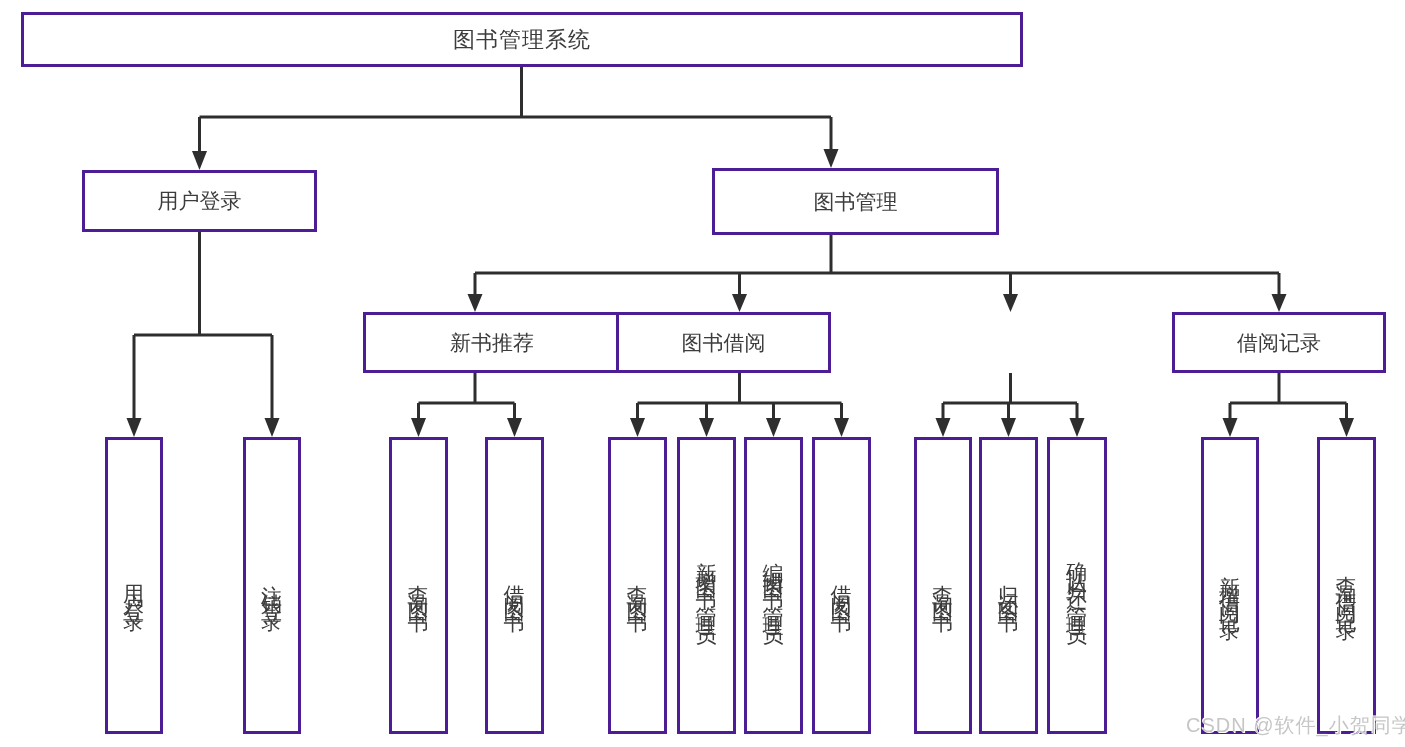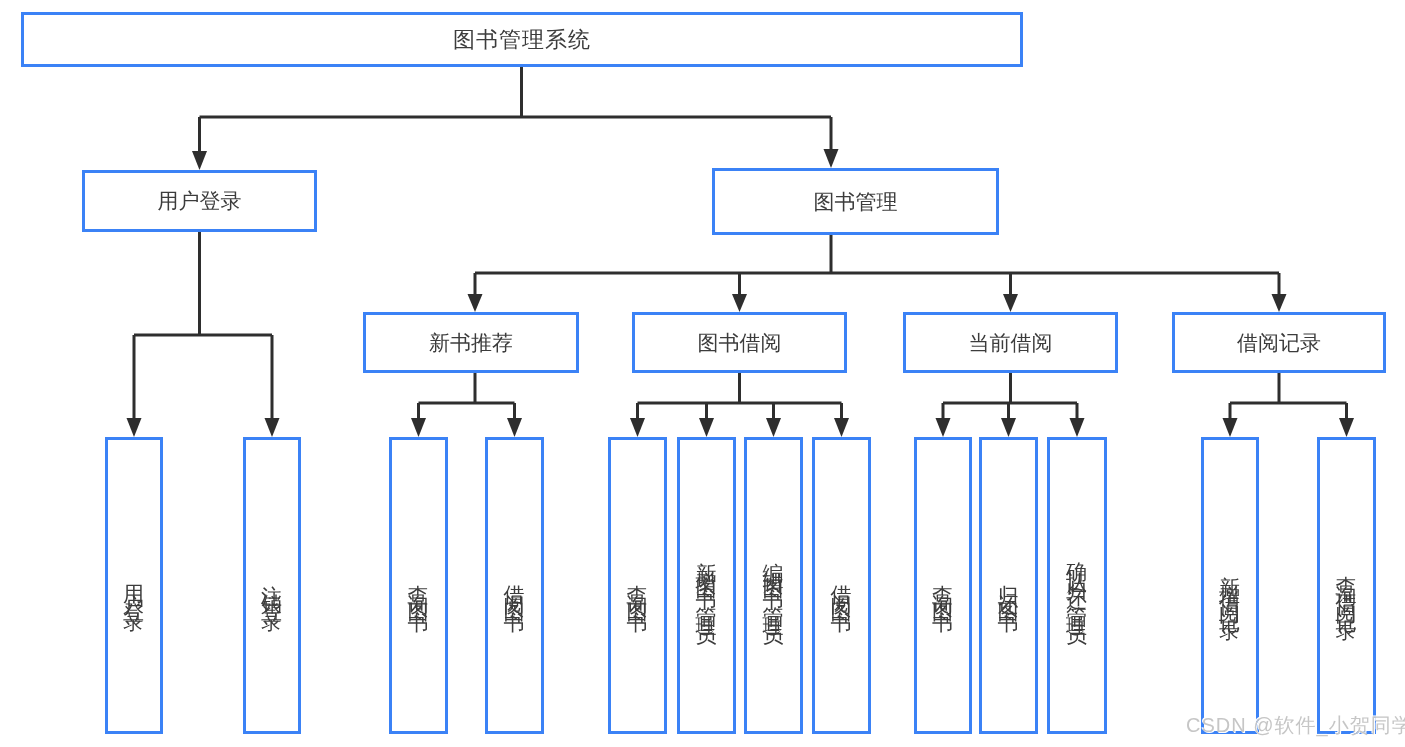--- a/index.html
+++ b/index.html
@@ -13,21 +13,21 @@
   }
   svg.connectors {
     position: absolute;
     left: 0; top: 0;
     width: 1405px; height: 747px;
     z-index: 1;
   }
   .box {
     position: absolute;
     box-sizing: border-box;
-    border: 3px solid #3b82f6;
+    border: 3px solid #4c1d95;
     background: #ffffff;
     display: flex;
     align-items: center;
     justify-content: center;
     color: #3c3c3c;
     font-size: 21px;
     z-index: 2;
   }
   .box.root { font-size: 22px; letter-spacing: 1px; }
   .vbox span {
@@ -101,28 +101,25 @@
     <span>图书管理系统</span>
   </div>
 
   <div class="box" style="left:82px; top:170px; width:235px; height:62px;">
     <span>用户登录</span>
   </div>
   <div class="box" style="left:712px; top:168px; width:287px; height:67px;">
     <span>图书管理</span>
   </div>
 
-  <div class="box" style="left:363px; top:312px; width:216px; height:61px;">
+  <div class="box" style="left:363px; top:312px; width:258px; height:61px;">
     <span>新书推荐</span>
   </div>
-  <div class="box" style="left:632px; top:312px; width:215px; height:61px;">
+  <div class="box" style="left:616px; top:312px; width:215px; height:61px;">
     <span>图书借阅</span>
-  </div>
-  <div class="box" style="left:903px; top:312px; width:215px; height:61px;">
-    <span>当前借阅</span>
   </div>
   <div class="box" style="left:1172px; top:312px; width:214px; height:61px;">
     <span>借阅记录</span>
   </div>
 
   <div class="box vbox" style="left:105px; top:437px; width:58px; height:297px;">
     <span>用户登录</span>
   </div>
   <div class="box vbox" style="left:243px; top:437px; width:58px; height:297px;">
     <span>注销登录</span>

